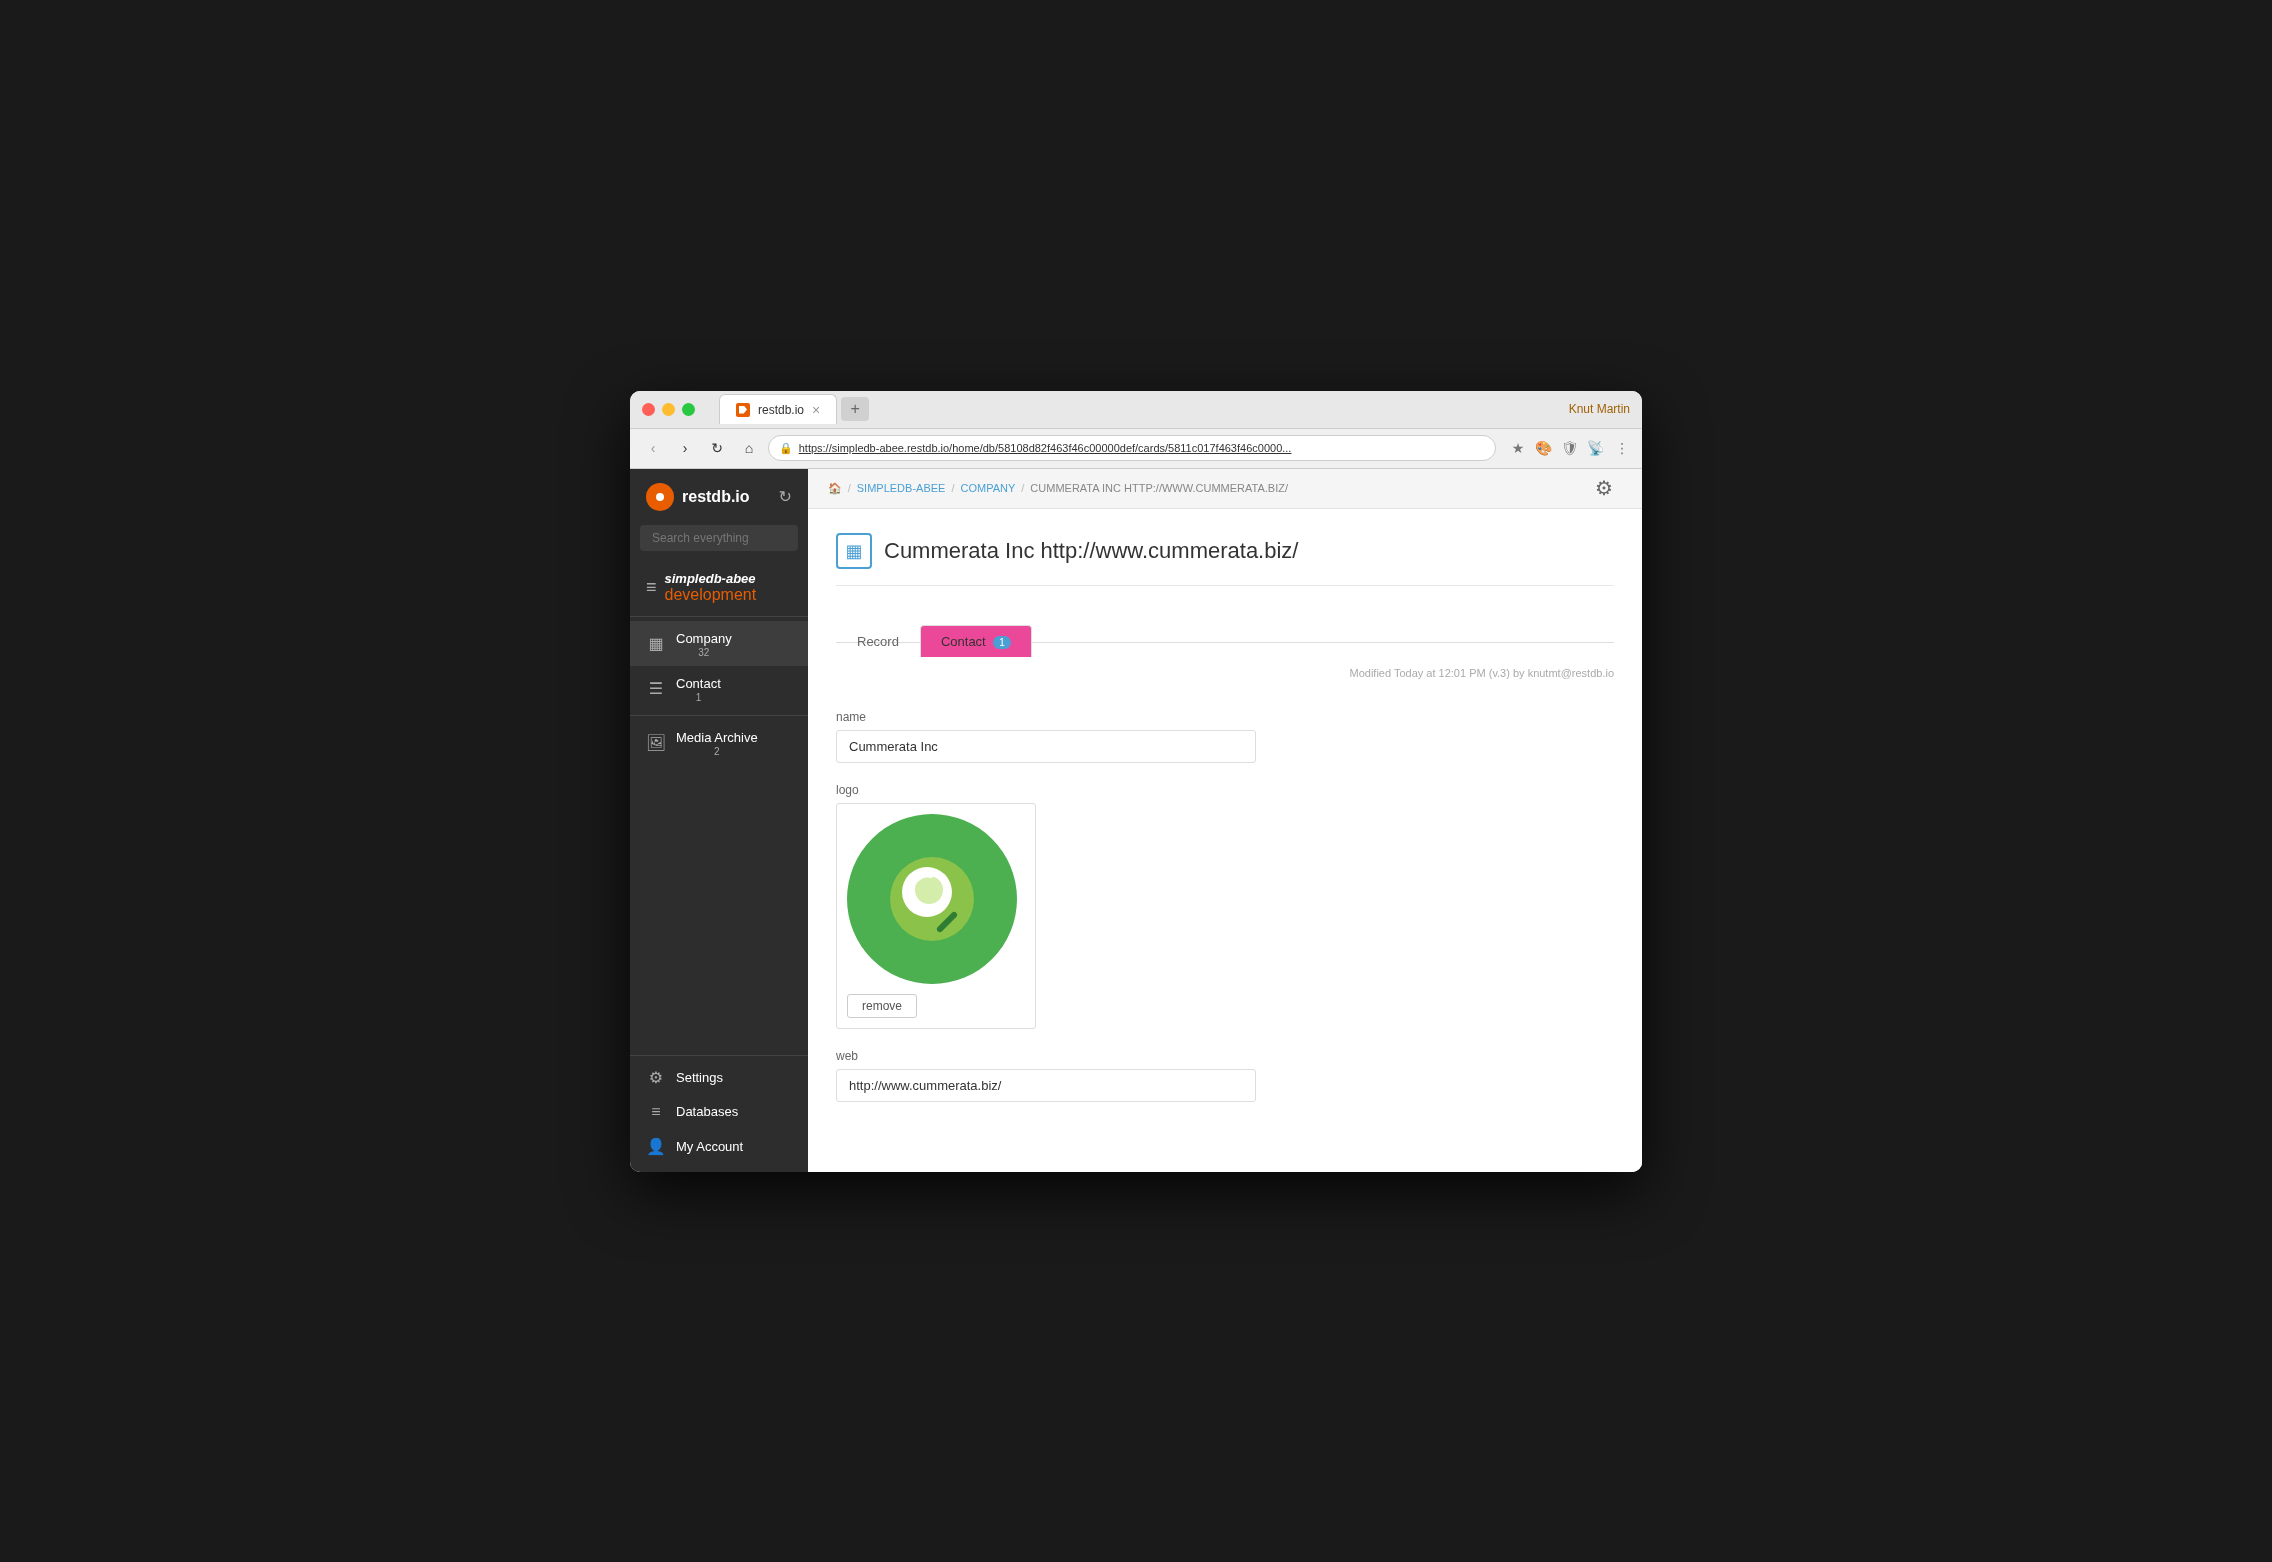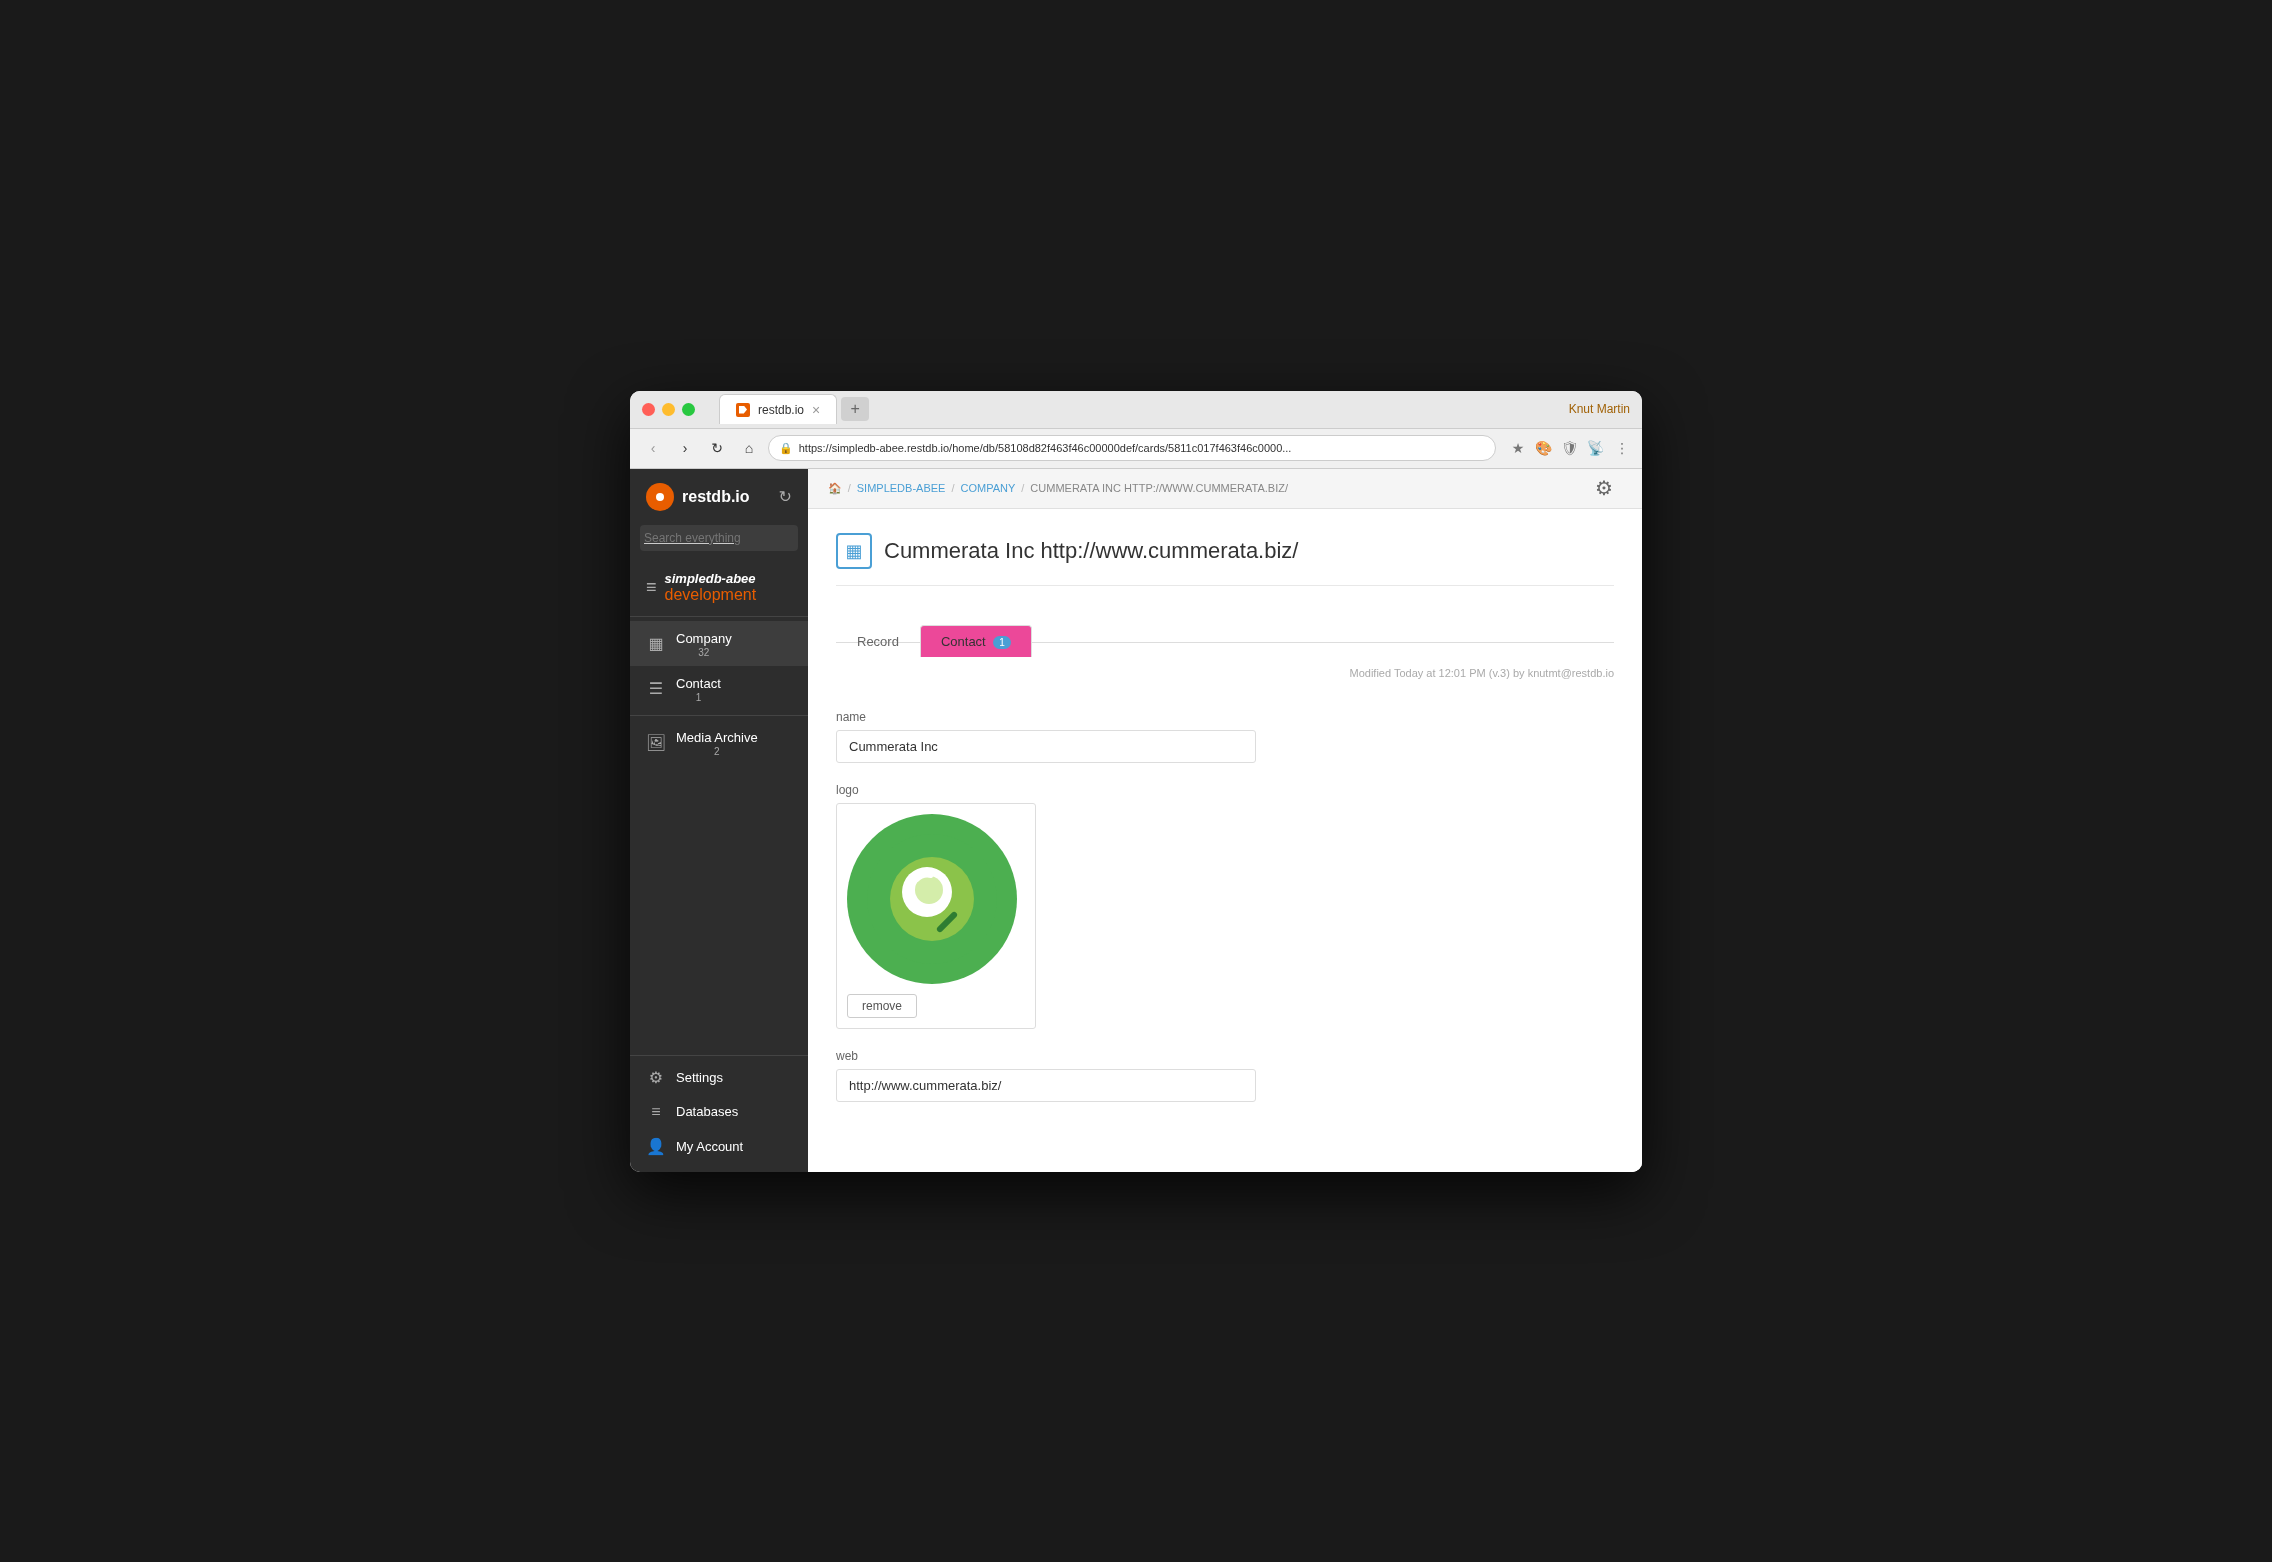--- a/index.html
+++ b/index.html
@@ -18,33 +18,33 @@
     .tab-favicon::after { content: ''; width: 8px; height: 8px; background: #fff; clip-path: polygon(0 0, 60% 0, 100% 50%, 60% 100%, 0 100%); }
     .tab-close { font-size: 14px; color: #999; cursor: pointer; }
     .new-tab { width: 28px; height: 24px; background: #d0d0d0; border-radius: 4px; margin-left: 4px; display: flex; align-items: center; justify-content: center; font-size: 16px; color: #666; }
     .title-bar-right { margin-left: auto; font-size: 12px; color: #a16207; }
     
     .nav-bar { height: 40px; background: #f0f0f0; border-bottom: 1px solid #ccc; display: flex; align-items: center; padding: 0 10px; gap: 6px; }
     .nav-btn { width: 26px; height: 26px; border-radius: 50%; border: none; background: none; cursor: pointer; display: flex; align-items: center; justify-content: center; color: #999; font-size: 14px; }
     .nav-btn.active { color: #333; }
     .url-bar { flex: 1; height: 26px; background: #fff; border: 1px solid #ccc; border-radius: 13px; padding: 0 10px; font-size: 11px; color: #333; display: flex; align-items: center; gap: 6px; }
     .url-lock { color: #5a9; font-size: 11px; }
-    .url-text { font-size: 11px; color: #333; }
+    .url-text { font-size: 11px; color: #333; text-decoration: underline; }
     .nav-icons { display: flex; gap: 6px; margin-left: 6px; }
     .nav-icon { width: 20px; height: 20px; display: flex; align-items: center; justify-content: center; font-size: 14px; color: #777; }
     
     .main-layout { display: flex; flex: 1; overflow: hidden; }
     
     .sidebar { width: 178px; background: #2d2d2d; display: flex; flex-direction: column; flex-shrink: 0; }
     .sidebar-logo { padding: 14px 16px; display: flex; align-items: center; justify-content: space-between; }
     .logo-text { color: #fff; font-size: 16px; font-weight: 600; display: flex; align-items: center; gap: 8px; }
     .logo-icon { width: 28px; height: 28px; background: #e85d00; border-radius: 50%; display: flex; align-items: center; justify-content: center; }
     .logo-dot { width: 8px; height: 8px; background: #fff; border-radius: 50%; }
     .refresh-btn { color: #aaa; font-size: 16px; cursor: pointer; }
-    .search-box { margin: 0 10px 12px; padding: 6px 4px; background: #3d3d3d; border-radius: 4px; border: none; color: #ccc; font-size: 12px; width: calc(100% - 20px); text-decoration: underline; }
+    .search-box { margin: 0 10px 12px; padding: 6px 12px; background: #3d3d3d; border-radius: 4px; border: none; color: #ccc; font-size: 12px; width: calc(100% - 20px); }
     .db-header { padding: 8px 16px; display: flex; align-items: center; gap: 8px; }
     .db-icon { color: #aaa; font-size: 18px; }
     .db-name { color: #fff; font-size: 13px; font-weight: 600; font-style: italic; }
     .db-env { color: #e85d00; font-size: 16px; }
     .sidebar-divider { height: 1px; background: #444; margin: 4px 0; }
     .sidebar-item { padding: 8px 16px; display: flex; align-items: center; gap: 10px; cursor: pointer; }
     .sidebar-item.active { background: #3d3d3d; }
     .item-icon { color: #aaa; font-size: 16px; width: 20px; text-align: center; }
     .item-label { color: #fff; font-size: 13px; }
     .item-count { color: #aaa; font-size: 10px; display: block; text-align: center; }

